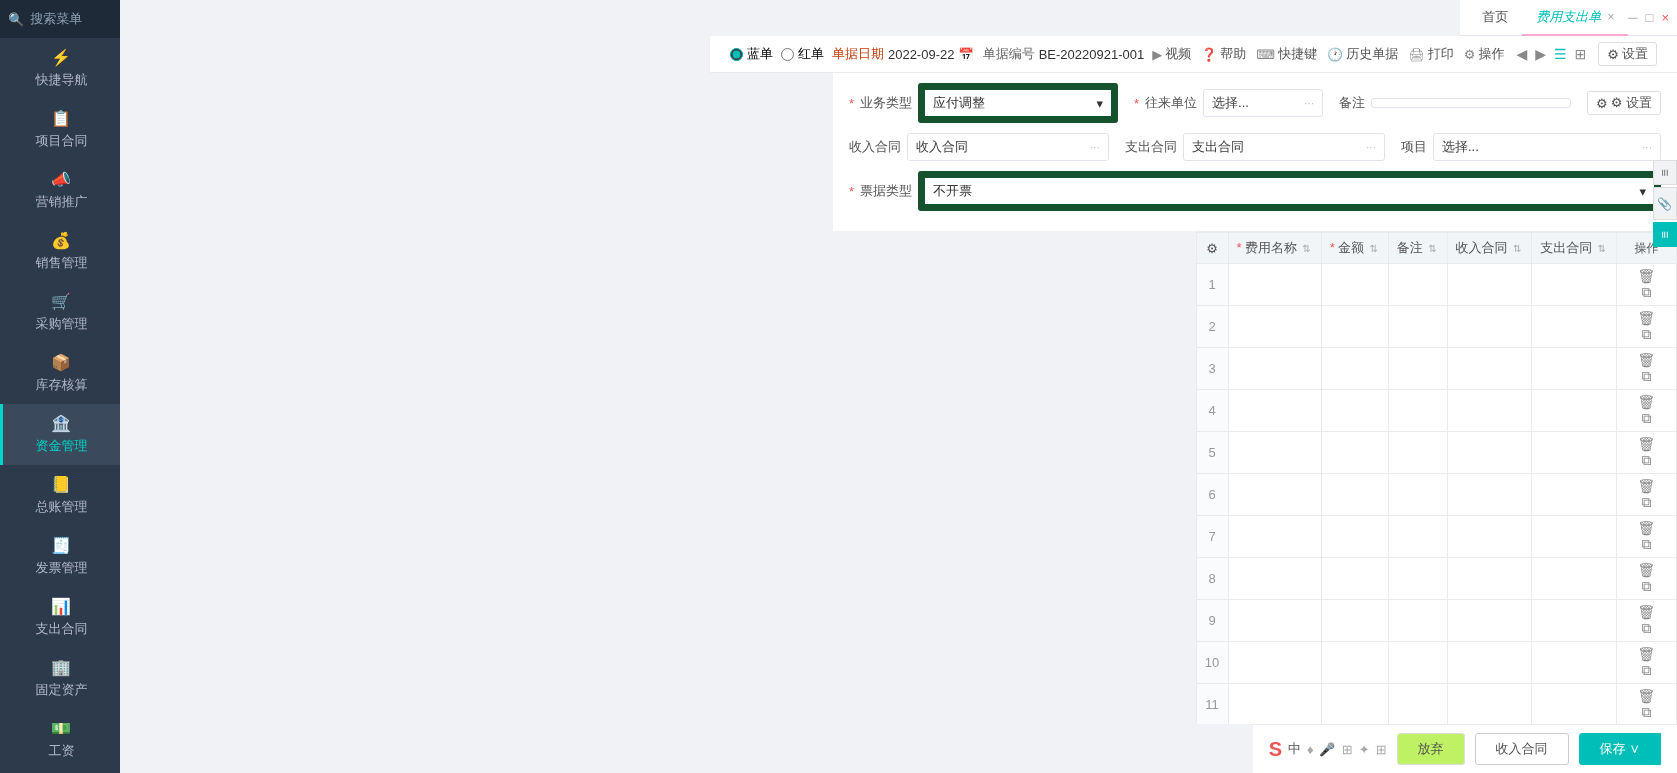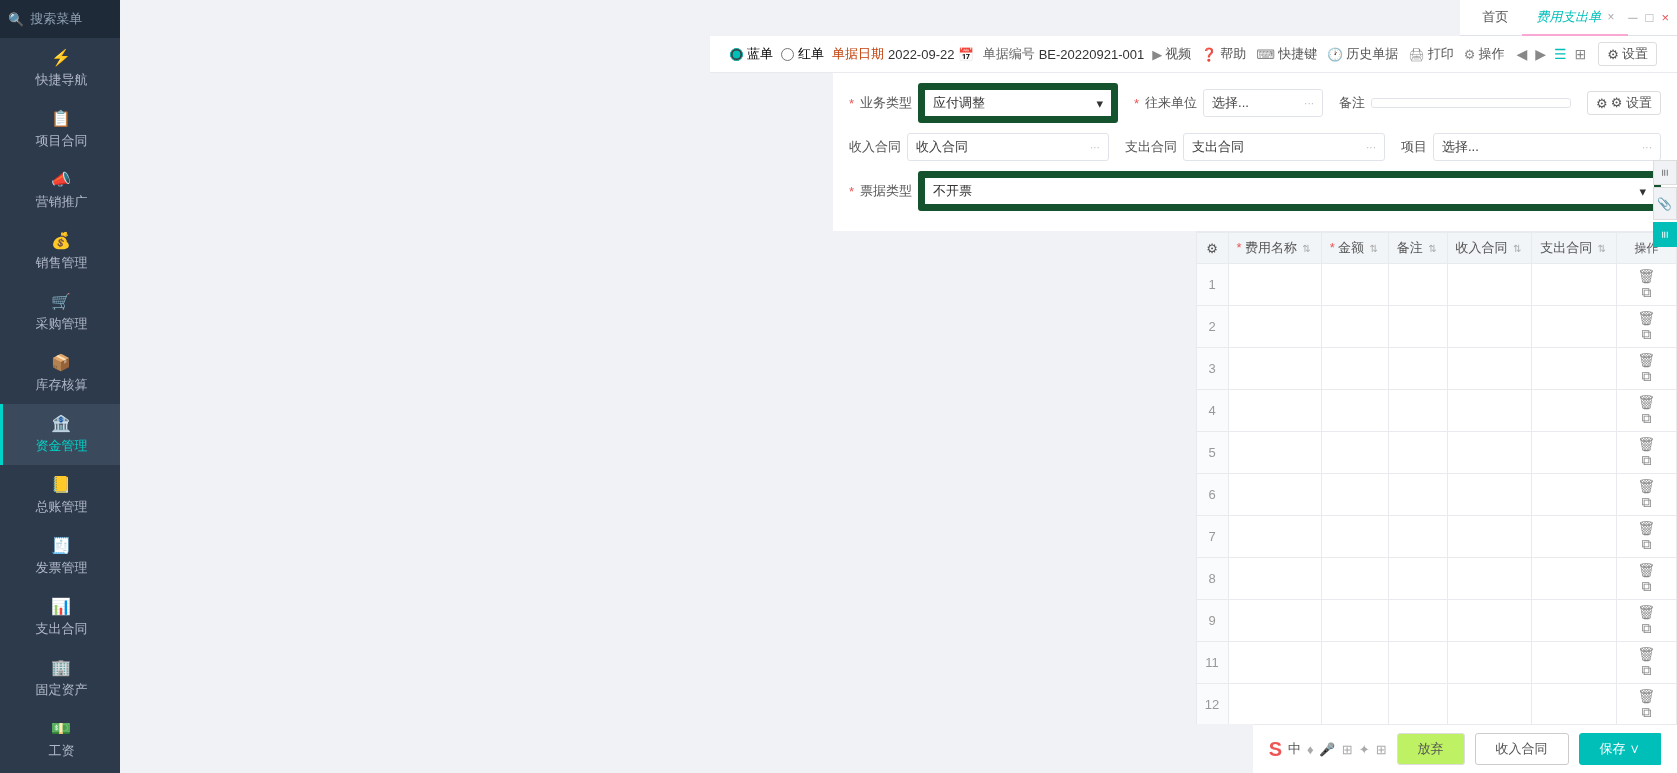--- a/index.html
+++ b/index.html
@@ -550,20 +550,32 @@
       <td></td>
       <td></td>
       <td></td>
       <td></td>
       <td class="ops">
         <span class="ops-btn">🗑</span>
         <span class="ops-btn">⧉</span>
       </td>
     </tr>
           <tr>
+      <td class="row-num">10</td>
+      <td></td>
+      <td></td>
+      <td></td>
+      <td></td>
+      <td></td>
+      <td class="ops">
+        <span class="ops-btn">🗑</span>
+        <span class="ops-btn">⧉</span>
+      </td>
+    </tr>
+          <tr>
       <td class="row-num">11</td>
       <td></td>
       <td></td>
       <td></td>
       <td></td>
       <td></td>
       <td class="ops">
         <span class="ops-btn">🗑</span>
         <span class="ops-btn">⧉</span>
       </td>

